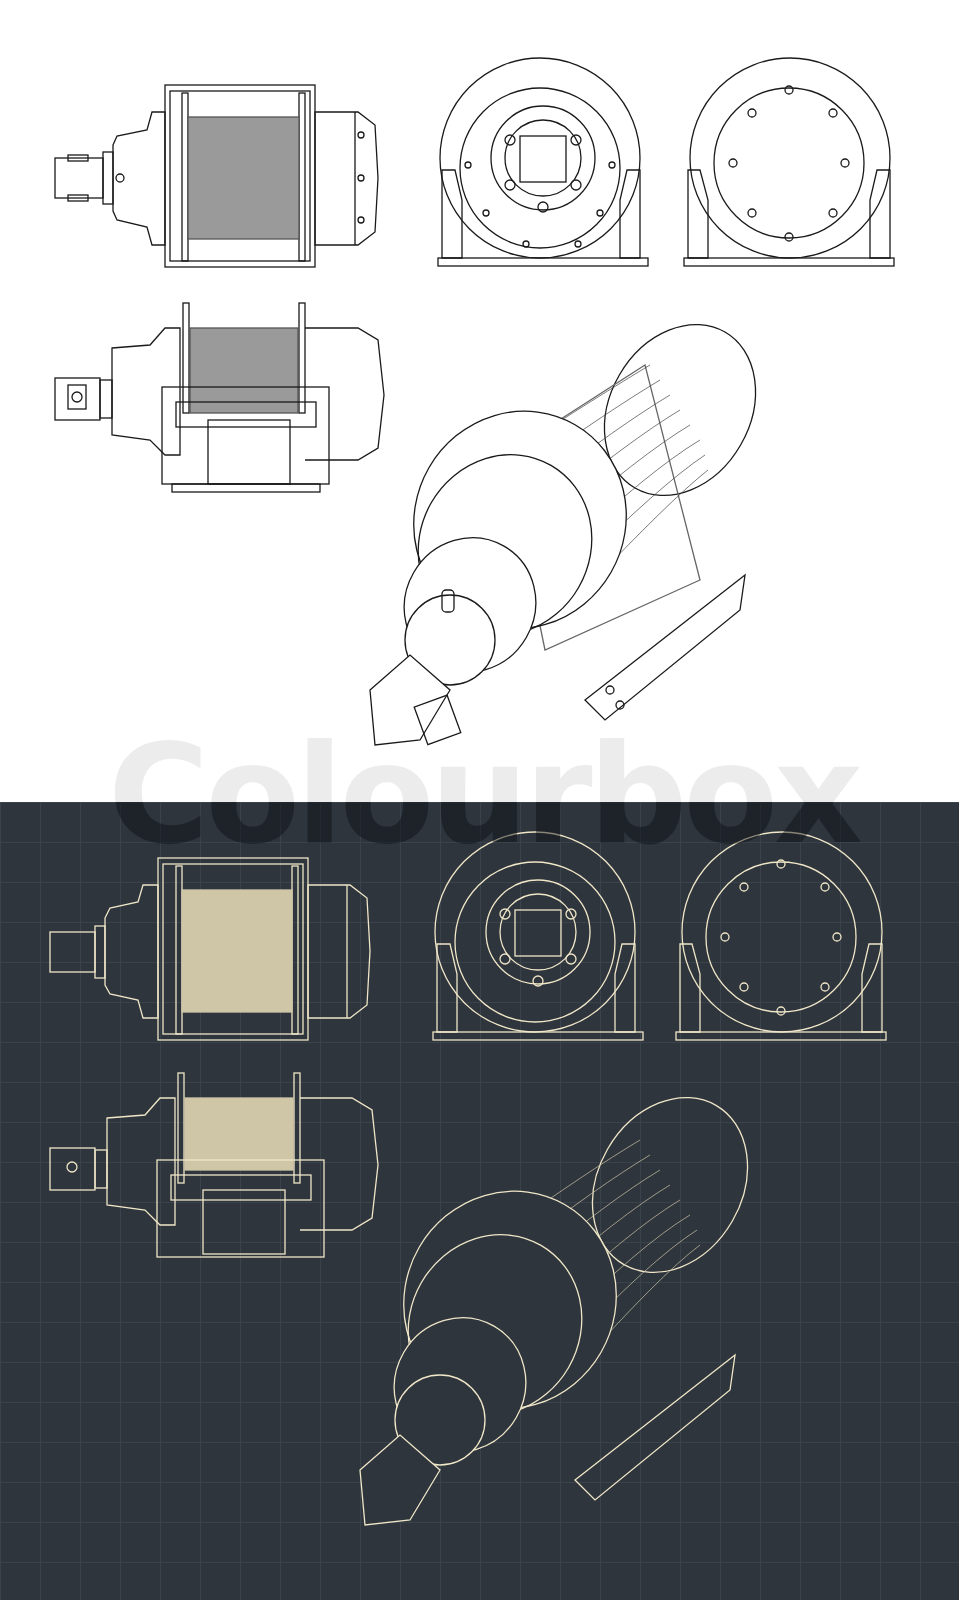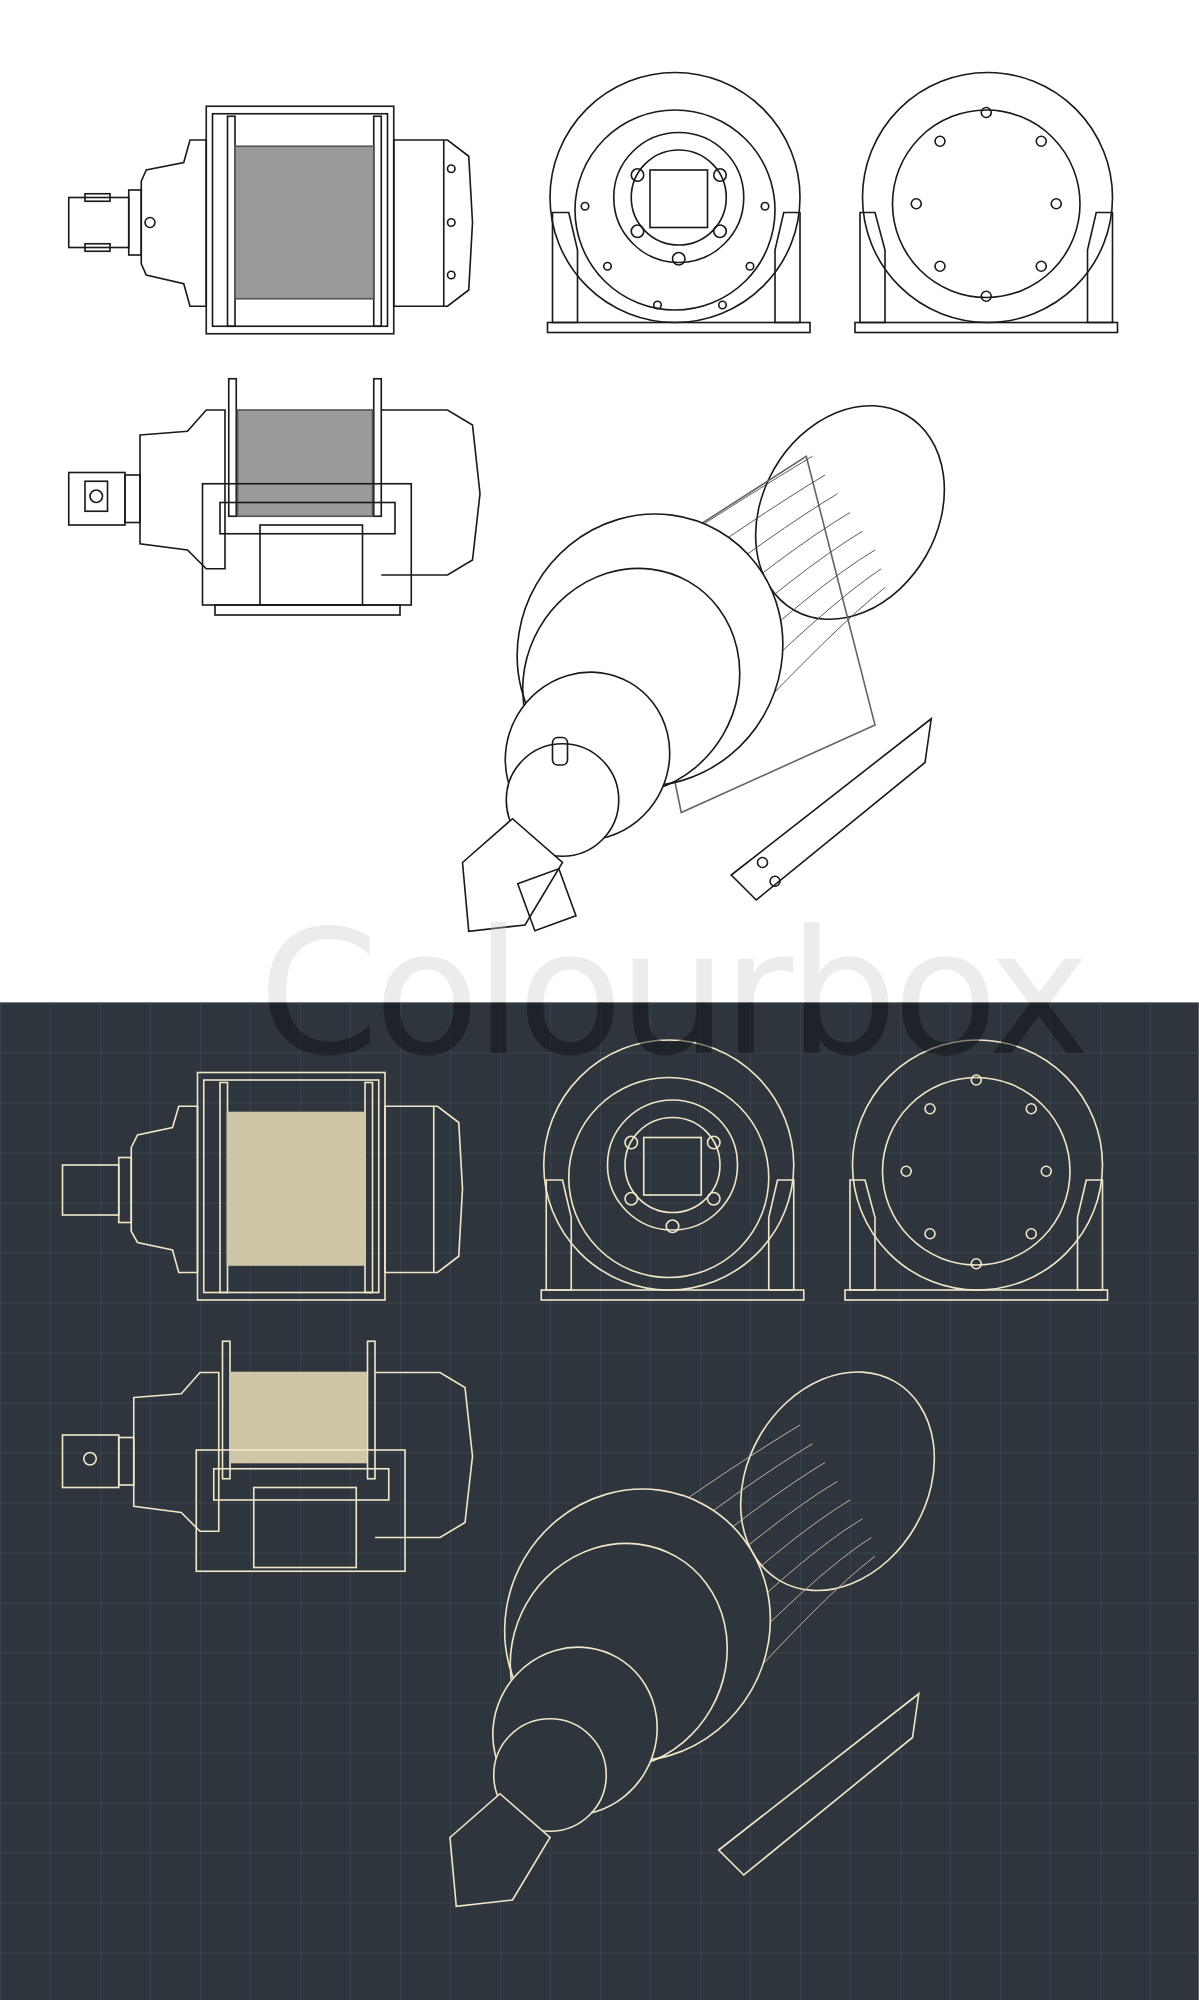--- a/index.html
+++ b/index.html
@@ -3,21 +3,21 @@
 <meta charset="utf-8">
 <style>
   html,body{margin:0;padding:0;}
   body{width:959px;height:1600px;position:relative;overflow:hidden;background:#ffffff;font-family:"Liberation Sans",sans-serif;}
   .panel{position:absolute;left:0;width:959px;}
   .panel-light{top:0;height:802px;background:#ffffff;}
   .panel-dark{top:802px;height:798px;background:#2e353c;
     background-image:linear-gradient(#3a434b 1px,transparent 1px),linear-gradient(90deg,#3a434b 1px,transparent 1px);
     background-size:40px 40px;}
   svg.drawing{position:absolute;left:0;top:0;}
-  .watermark{position:absolute;left:108px;top:730px;width:760px;height:130px;font-family:"DejaVu Sans",sans-serif;font-weight:normal;font-size:138px;letter-spacing:-4px;line-height:130px;pointer-events:none;text-align:right;}
+  .watermark{position:absolute;left:108px;top:730px;width:760px;height:130px;font-family:"DejaVu Sans",sans-serif;font-weight:bold;font-size:138px;letter-spacing:-4px;line-height:130px;pointer-events:none;}
   .wm-light{color:rgba(200,200,200,0.35);clip-path:inset(0 0 58px 0);}
   .wm-dark{color:rgba(10,14,18,0.45);clip-path:inset(72px 0 0 0);}
 </style>
 </head>
 <body>
 
 <div class="panel panel-light">
   <svg class="drawing" width="959" height="802" viewBox="0 0 959 802">
     <g fill="none" stroke="#1a1a1a" stroke-width="1.3">
 

